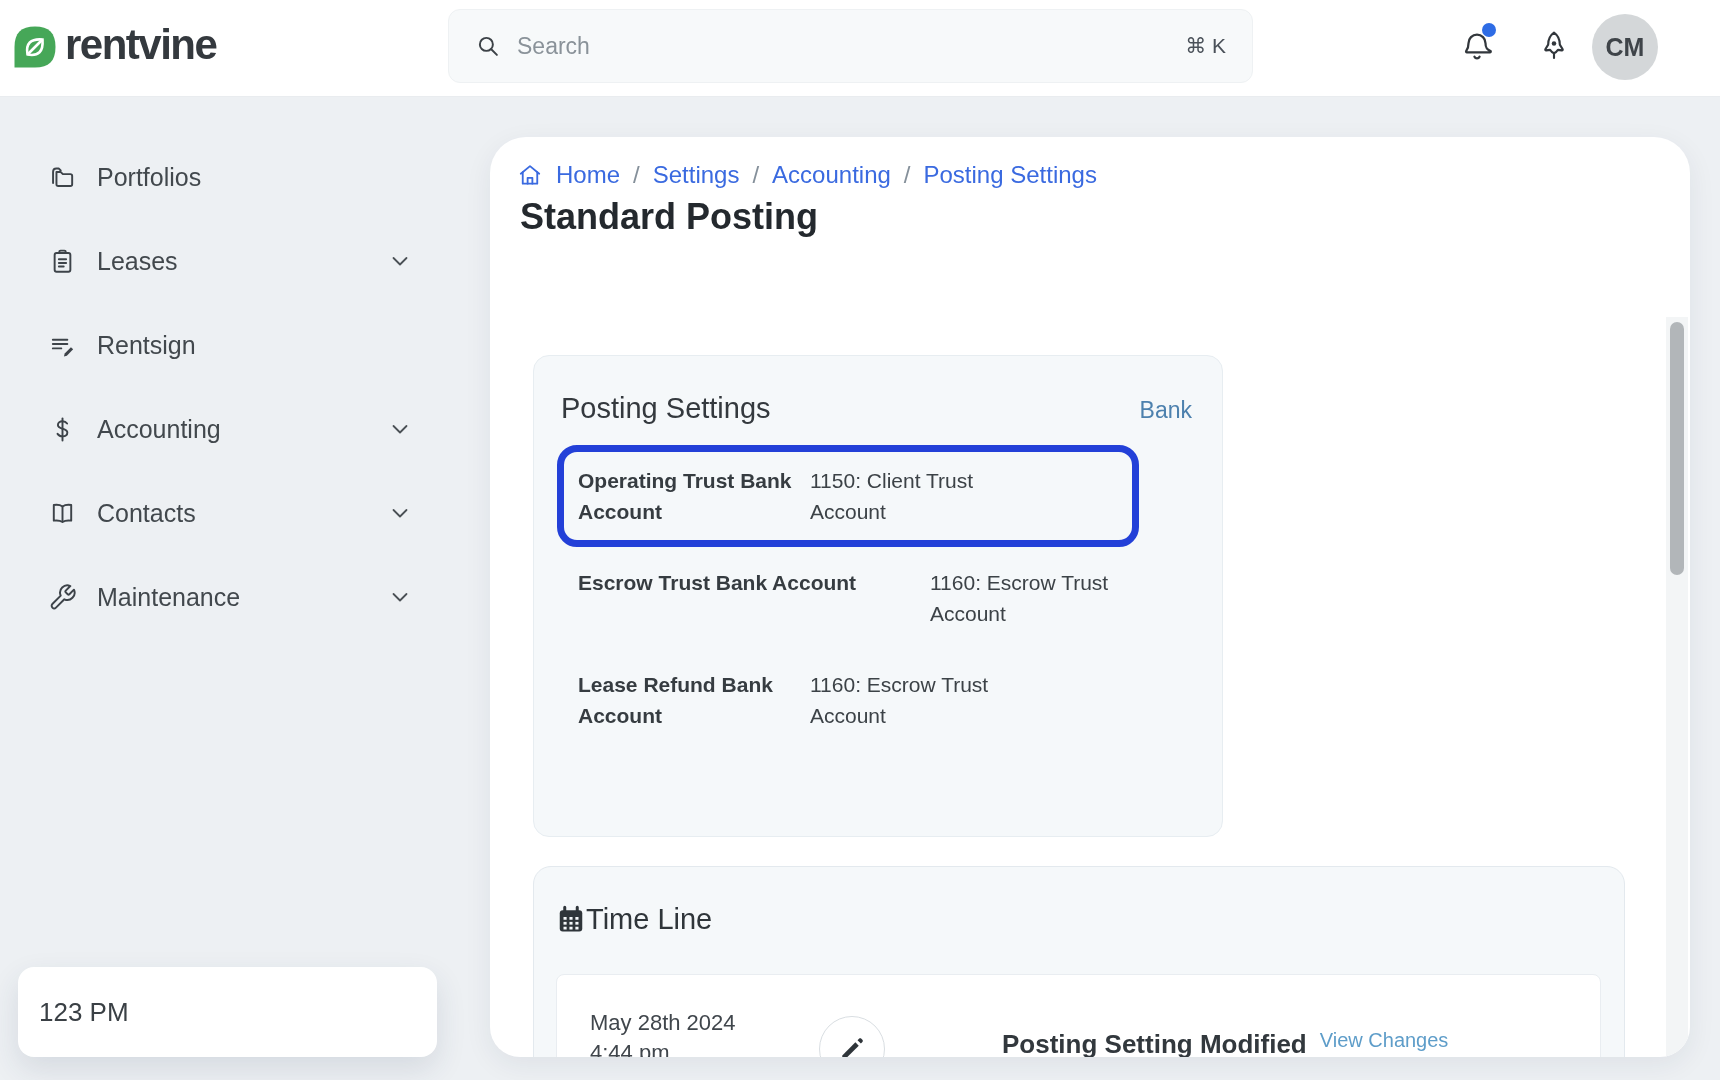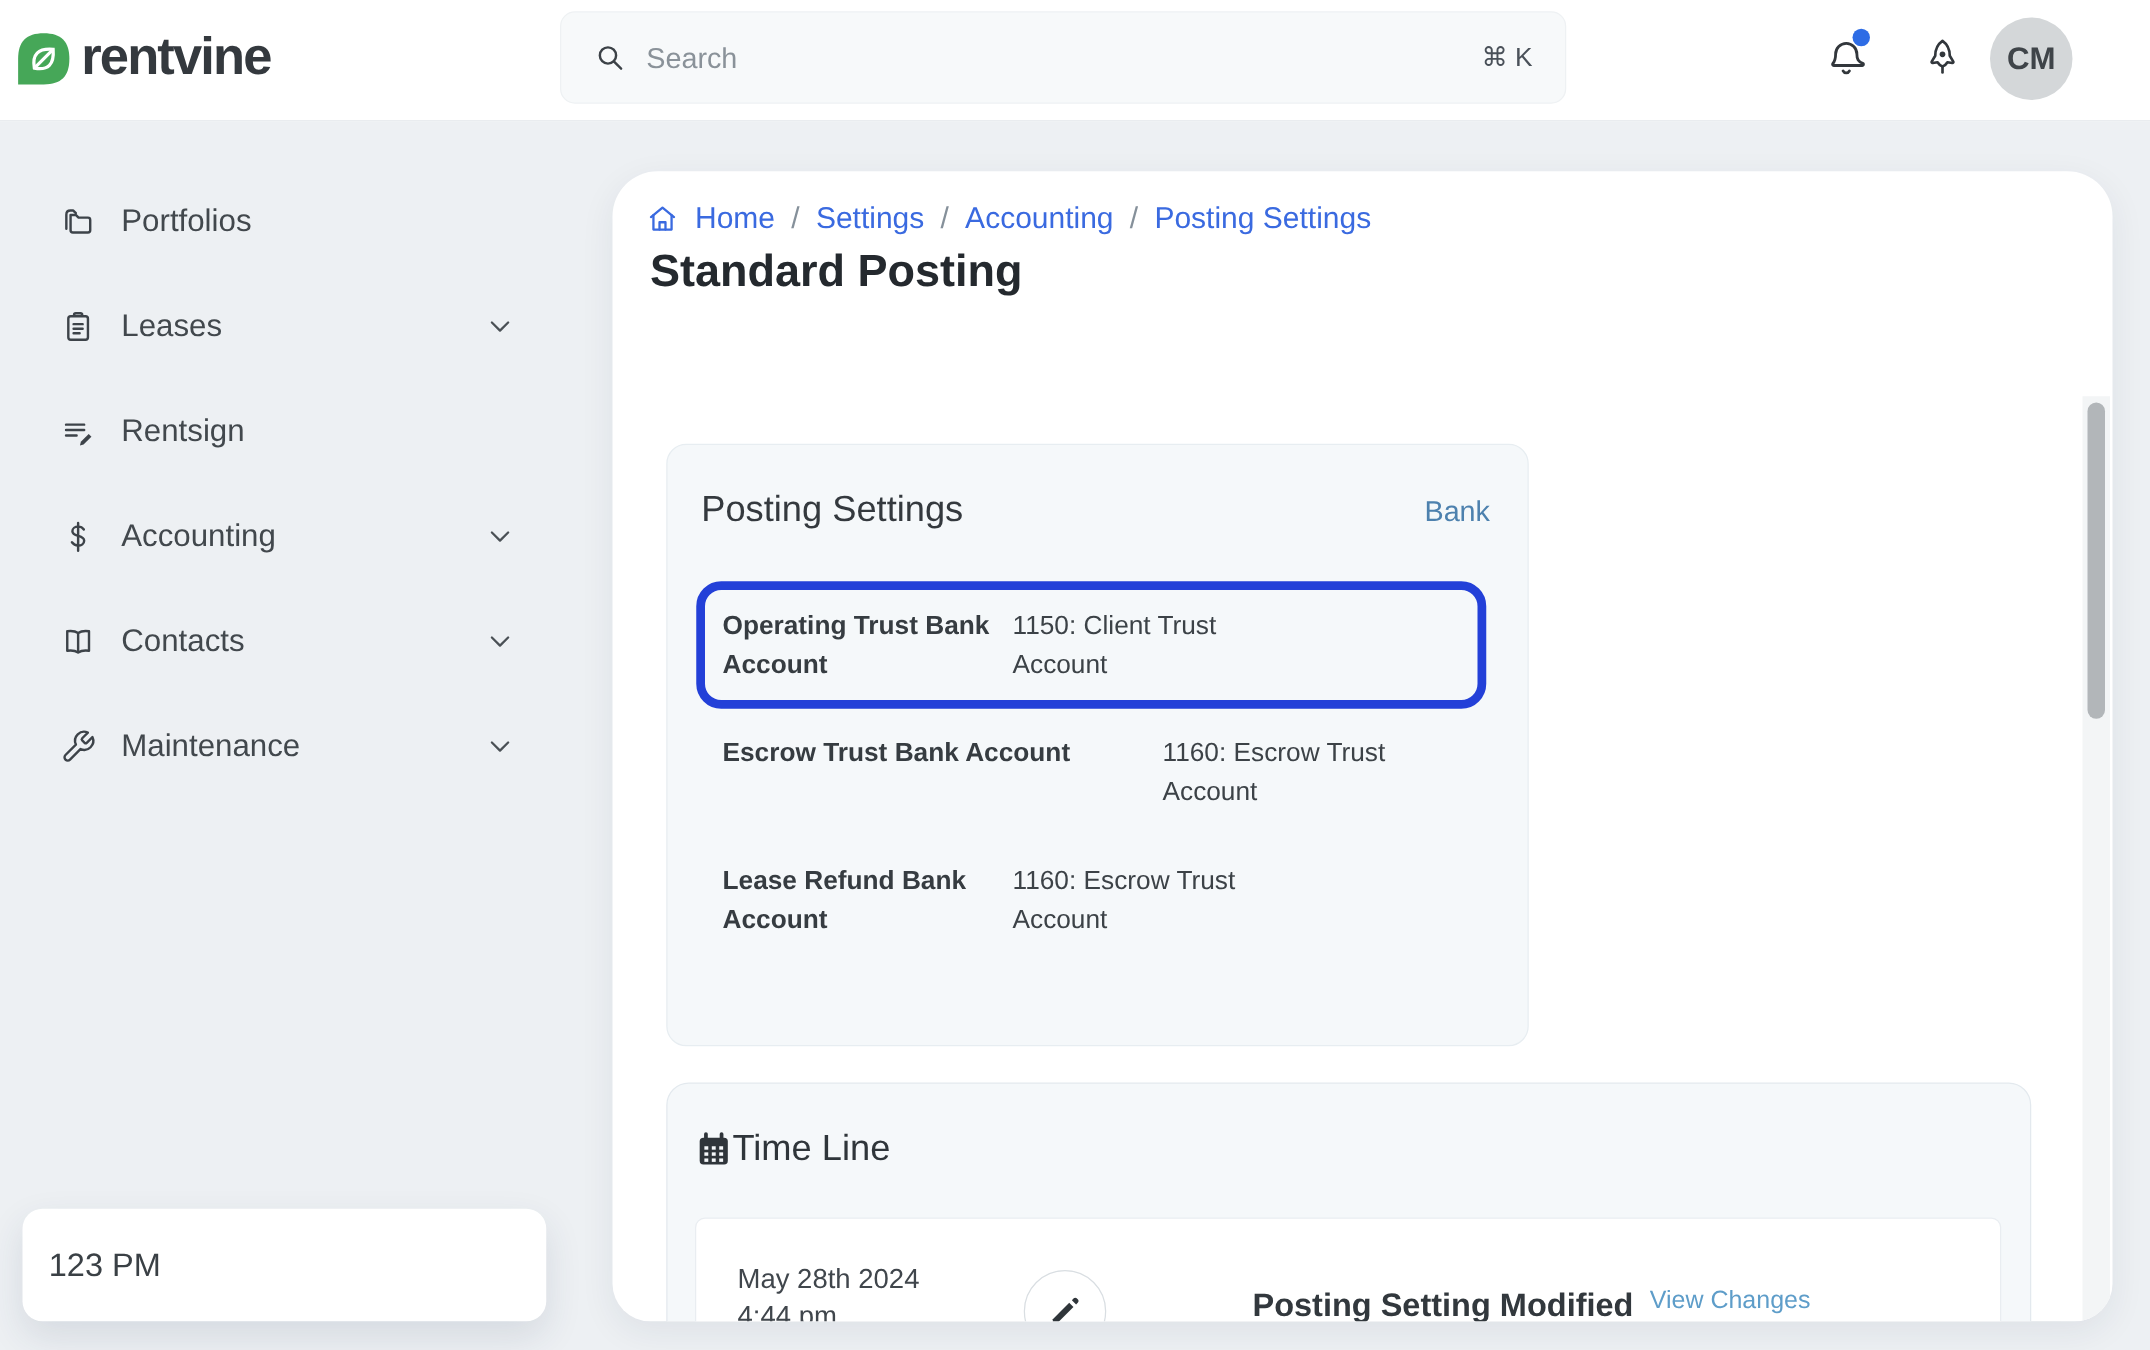--- a/index.html
+++ b/index.html
@@ -43,21 +43,21 @@
 
   
   .ps-card { position:absolute; left:43px; top:218px; width:690px; height:482px; background:#f5f8fa; border:1px solid #e7edf1; border-radius:16px; }
   .ps-head { display:flex; align-items:baseline; justify-content:space-between; padding:36px 30px 0 27px; }
   .ps-title { font-size:29px; color:#34393e; }
   .ps-edit { font-size:23px; color:#4d81ae; cursor:pointer; }
   .ps-row { display:flex; padding-left:44px; font-size:21px; line-height:31px; }
   .ps-row .lbl { flex:0 0 352px; font-weight:700; color:#363c41; }
   .ps-row .val { flex:1; max-width:205px; color:#3c4247; }
   .narrow-lbl { max-width:232px; }
-  .ps-hl-box { margin-left:23px; margin-top:40px; width:632px; border:7px solid #2340d8; border-radius:20px; display:flex; padding:13px 0 13px 14px; font-size:21px; line-height:31px; }
+  .ps-hl-box { margin-left:23px; margin-top:20px; width:582px; border:7px solid #2340d8; border-radius:20px; display:flex; padding:13px 0 13px 14px; font-size:21px; line-height:31px; }
   .ps-hl-box .lbl { flex:0 0 352px; font-weight:700; color:#363c41; }
   .ps-hl-box .val { flex:1; max-width:205px; color:#3c4247; }
   .ps-row.r2 { margin-top:20px; }
   .ps-row.r3 { margin-top:40px; }
 
   
   .tl-card { position:absolute; left:43px; top:729px; width:1092px; height:400px; background:#f5f8fa; border:1px solid #e3e9ee; border-radius:18px; }
   .tl-head { display:flex; align-items:center; gap:0; padding:36px 0 0 22px; }
   .tl-head .cal { width:30px; height:30px; color:#2f353a; }
   .tl-title { font-size:29px; color:#2f353a; }

